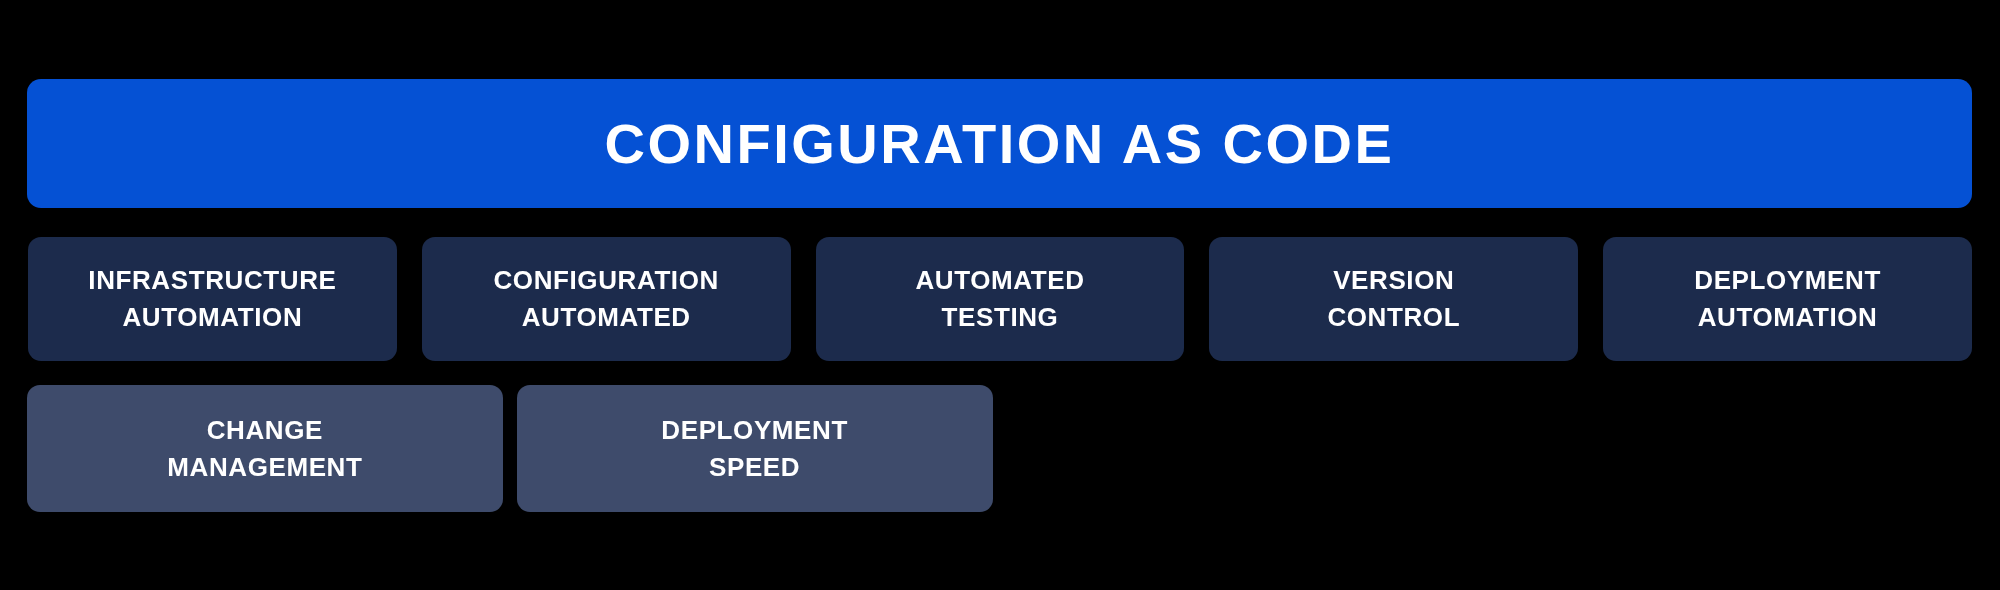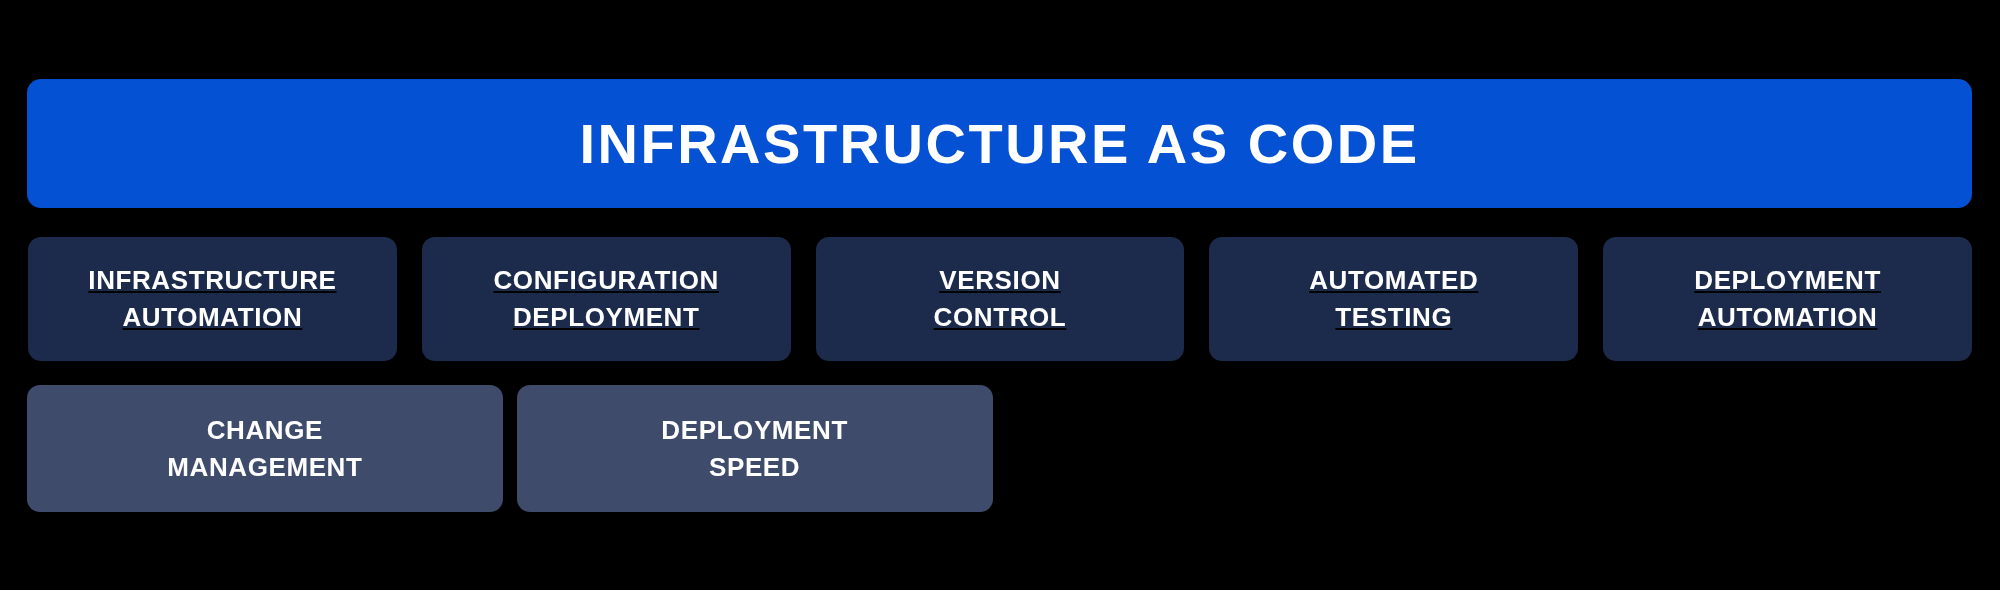--- a/index.html
+++ b/index.html
@@ -38,21 +38,20 @@
     position: absolute;
     display: grid;
   }
   .row-components {
     left: 28px;
     top: 237px;
     width: 1944px;
     height: 124px;
     grid-template-columns: repeat(5, 1fr);
     gap: 25px;
-    text-decoration: underline;
   }
   .row-benefits {
     left: 27px;
     top: 385px;
     width: 1945px;
     height: 127px;
     grid-template-columns: repeat(4, 1fr);
     gap: 14px;
   }
   .box {
@@ -74,32 +73,32 @@
   .benefit {
     background: var(--benefit_box, #3E4B6B);
   }
 </style>
 </head>
 <body>
 
 <div class="canvas">
 
   <div class="header-box">
-    <span class="header-title">INFRASTRUCTURE AS CODE</span>
+    <span class="header-title">CONFIGURATION AS CODE</span>
   </div>
 
   <div class="row row-components">
     <div class="box component">INFRASTRUCTURE
 AUTOMATION</div>
     <div class="box component">CONFIGURATION
-DEPLOYMENT</div>
+AUTOMATED</div>
+    <div class="box component">AUTOMATED
+TESTING</div>
     <div class="box component">VERSION
 CONTROL</div>
-    <div class="box component">AUTOMATED
-TESTING</div>
     <div class="box component">DEPLOYMENT
 AUTOMATION</div>
   </div>
 
   <div class="row row-benefits">
     <div class="box benefit">CHANGE
 MANAGEMENT</div>
     <div class="box benefit">DEPLOYMENT
 SPEED</div>
   </div>

